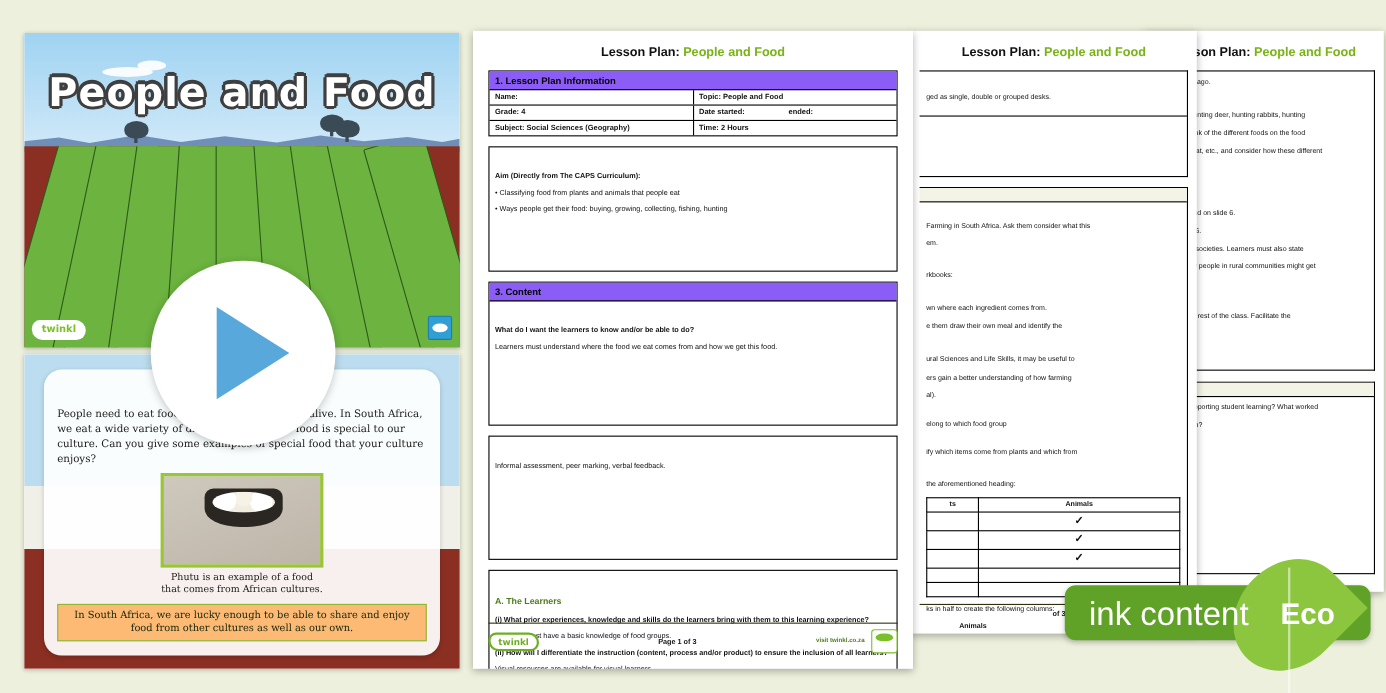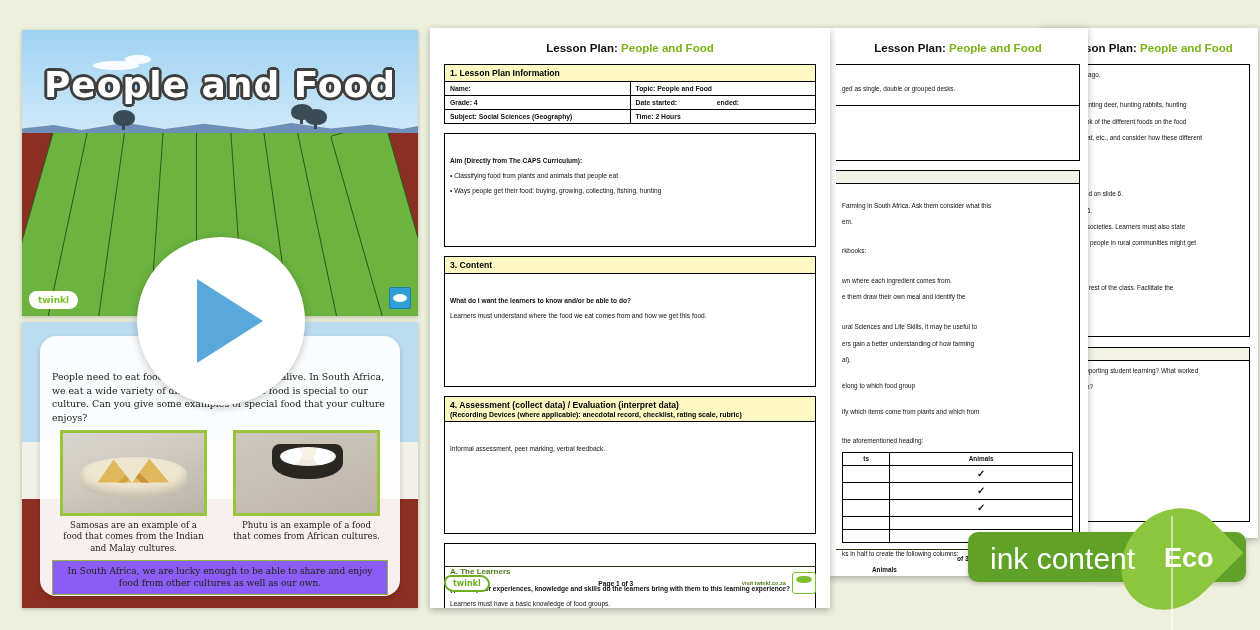--- a/index.html
+++ b/index.html
@@ -112,21 +112,21 @@
                radial-gradient(circle at 50% 30%,#f6f2e6 0 24%,transparent 25%),
                radial-gradient(circle at 78% 46%,#fff 0 22%,transparent 23%),
                #f1ece0;
     border-radius:50%;
   }
   .cap{
     font-family:"DejaVu Serif", serif;font-size:8.6px;line-height:1.35;
     text-align:center;margin-top:4px;color:#1b1b1b;
   }
   .greenbar{
-    margin-top:6px;background:#8b5cf6;border:1px solid #8fb83a;
+    margin-top:6px;background:#fdba74;border:1px solid #8fb83a;
     font-family:"DejaVu Serif", serif;font-size:9px;line-height:1.35;
     text-align:center;padding:4px 6px;color:#17250a;
   }
 
   
   #play-overlay{
     position:absolute;left:137px;top:237px;width:168px;height:168px;
     border-radius:50%;background:#ffffff;
     box-shadow:0 2px 8px rgba(0,0,0,.22);
     z-index:40;cursor:pointer;
@@ -148,21 +148,21 @@
   #doc-page1{left:430px;top:28px;width:400px;height:580px;z-index:30;padding:0;}
 
   .doc-head{
     text-align:center;font-size:11.5px;font-weight:700;color:#111;
     padding:14px 0 10px;font-family:"Liberation Sans", sans-serif;
   }
   .doc-head .hl{color:#7ab317;}
 
   .sect{border:1.2px solid #000;margin:0 14px 9px;box-sizing:border-box;}
   .sect-hd{
-    background:#fef9c3;border-bottom:1.2px solid #000;
+    background:#8b5cf6;border-bottom:1.2px solid #000;
     font-size:8.6px;font-weight:700;padding:3px 5px;color:#000;
   }
   .sect-hd .sub{display:block;font-weight:700;font-size:7px;margin-top:1px;}
   .sect-bd{padding:22px 5px;font-size:6.6px;line-height:1.55;color:#111;}
   .sect-bd p{margin:0 0 5px;}
   .sect-bd p.b{font-weight:700;}
   .sect-bd .grn{color:#4f7d1b;font-weight:700;font-size:8px;}
   .gridrow{display:flex;border-bottom:1.2px solid #000;}
   .gridrow:last-child{border-bottom:none;}
   .gc{flex:1;padding:3px 5px;font-size:6.8px;font-weight:700;color:#111;}
@@ -270,24 +270,20 @@
     <div class="corner-badge"></div>
   </div>
 
   <div class="slide" id="slide-content">
     <div class="bgart"></div>
     <div class="card">
       <div class="cs-head">People and Food</div>
       <div class="cs-body">People need to eat food and drink water to stay alive. In South Africa, we eat a wide variety of different food. Some food is special to our culture. Can you give some examples of special food that your culture enjoys?</div>
       <div class="photos">
         <div class="photo-wrap">
-          <div class="photo samosa"></div>
-          <div class="cap">Samosas are an example of a food that comes from the Indian and Malay cultures.</div>
-        </div>
-        <div class="photo-wrap">
           <div class="photo phutu"></div>
           <div class="cap">Phutu is an example of a food that comes from African cultures.</div>
         </div>
       </div>
       <div class="greenbar">In South Africa, we are lucky enough to be able to share and enjoy food from other cultures as well as our own.</div>
     </div>
   </div>
 
   <div id="play-overlay">
     <div class="tri"></div>
@@ -450,25 +446,20 @@
         <span>Content</span>
       </div>
       <div class="sect-bd">
         <p class="b">What do I want the learners to know and/or be able to do?</p>
         <p>Learners must understand where the food we eat comes from and how we get this food.</p>
         <div class="spacer-md"></div>
       </div>
     </div>
 
     <div class="sect">
-      <div class="sect-hd">
-        <span>4.</span>
-        <span>Assessment (collect data) / Evaluation (interpret data)</span>
-        <span class="sub">(Recording Devices (where applicable): anecdotal record, checklist, rating scale, rubric)</span>
-      </div>
       <div class="sect-bd">
         <p>Informal assessment, peer marking, verbal feedback.</p>
         <div class="spacer-lg"></div>
       </div>
     </div>
 
     <div class="sect">
       <div class="sect-bd">
         <p class="grn">A.  The Learners</p>
         <p class="b">(i) What prior experiences, knowledge and skills do the learners bring with them to this learning experience?</p>

